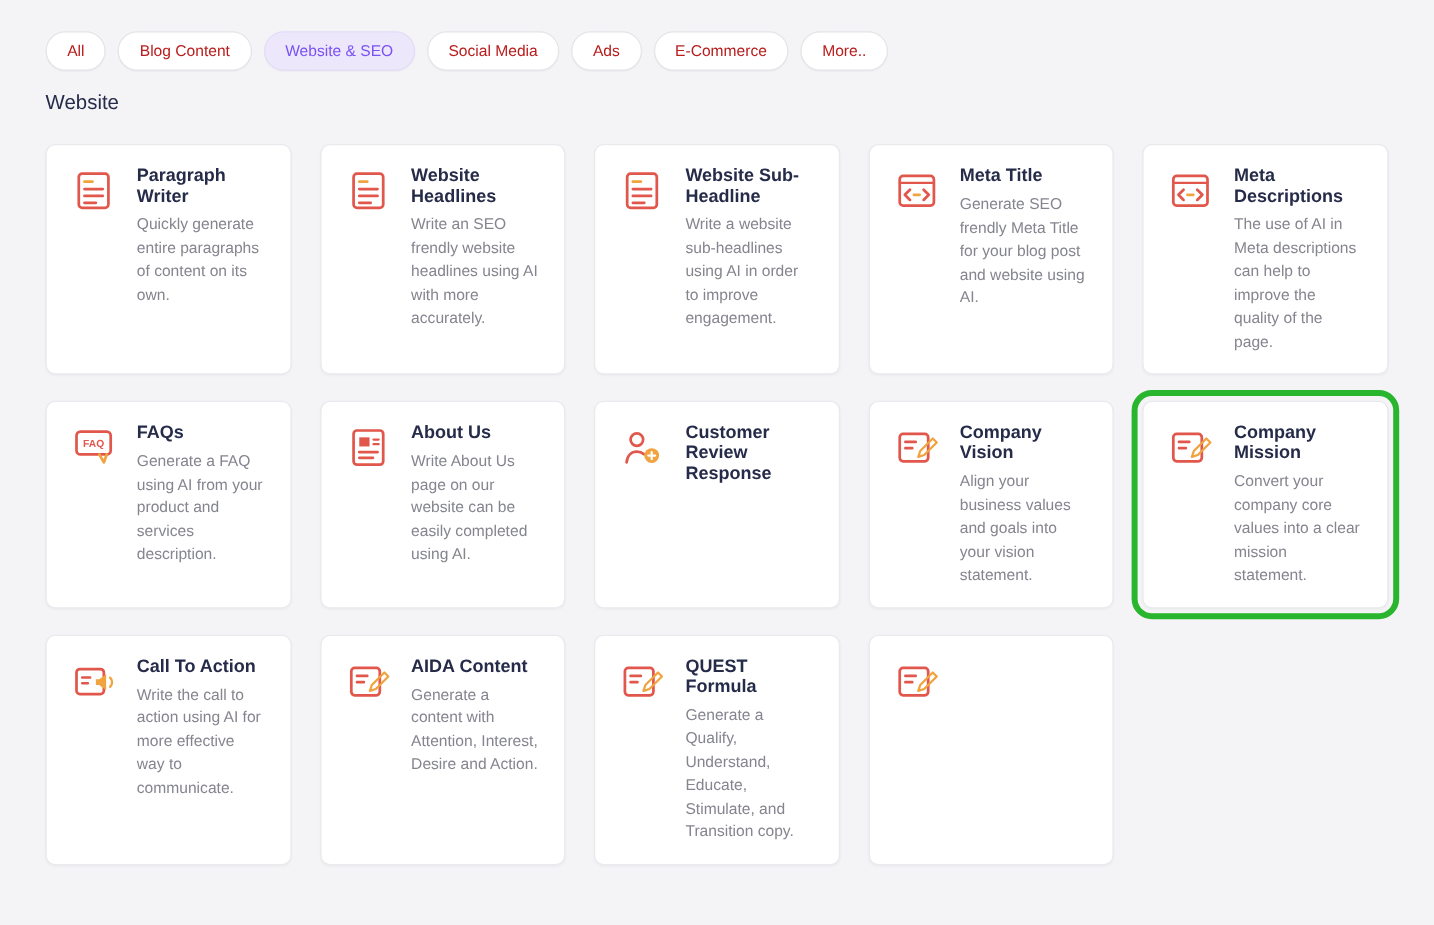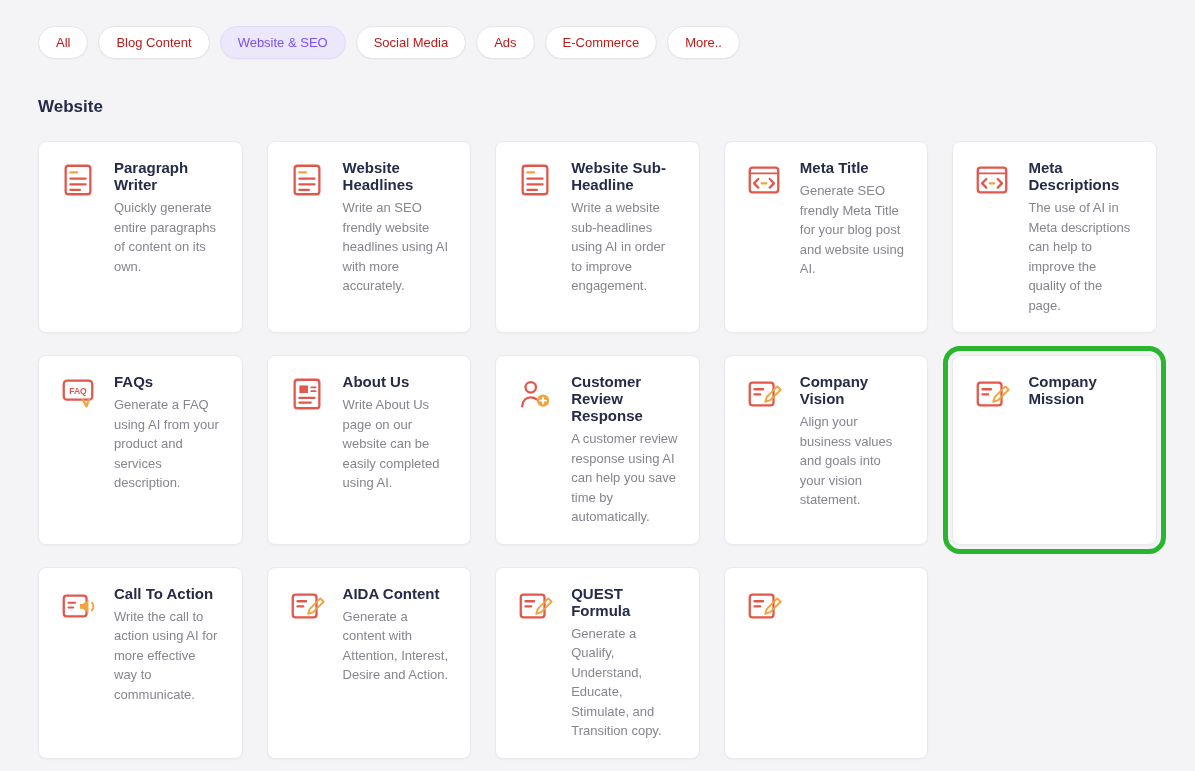--- a/index.html
+++ b/index.html
@@ -14,21 +14,21 @@
   .pill {
     background: #fff; border: 1px solid #e4e4e8; border-radius: 17px;
     padding: 9px 17px; font-size: 13px; color: #b91c1c; cursor: pointer;
     font-family: inherit; line-height: 1; white-space: nowrap;
     box-shadow: 0 1px 1px rgba(0,0,0,0.03);
   }
   .pill.active {
     background: var(--accent-purple-bg); color: var(--accent-purple);
     border-color: #e2dcf7;
   }
-  .section-title { font-size: 17px; font-weight: 700; color: var(--title-color); margin: 38px 0 0; }
+  .section-title { font-size: 17px; font-weight: 400; color: var(--title-color); margin: 17px 0 0; }
   .grid { margin-top: 24px; display: grid; grid-template-columns: repeat(5, 1fr); gap: 22px 24px; }
   .card {
     background: #fff; border: 1px solid #e9e9ee; border-radius: 8px;
     padding: 17px 20px; display: flex; gap: 15px; min-height: 104px;
     align-items: flex-start; cursor: pointer;
     box-shadow: 0 1px 2px rgba(0,0,0,0.03);
   }
   .card.highlighted { outline: 5px solid var(--highlight-green); outline-offset: 4px; }
   .icon { width: 40px; height: 40px; flex: 0 0 40px; margin-top: 2px; text-align: right; }
   .icon svg { display: block; }
@@ -150,21 +150,20 @@
         <div class="icon">
           <svg viewBox="0 0 40 40" width="38" height="38" fill="none" stroke-linecap="round" stroke-linejoin="round">
     <circle cx="15.5" cy="13" r="5.5" stroke="#e2574c" stroke-width="2.4"></circle>
     <path d="M6.5 33c.5-6.2 4.3-9.5 9-9.5 2.4 0 4.5.8 6.1 2.2" stroke="#e2574c" stroke-width="2.4"></path>
     <circle cx="28.5" cy="27" r="6.5" fill="#f0a33f"></circle>
     <path d="M28.5 24v6M25.5 27h6" stroke="#ffffff" stroke-width="2"></path>
           </svg>
         </div>
         <div class="text">
           <div class="card-title">Customer Review Response</div>
-          <div class="card-desc">A customer review response using AI can help you save time by automatically.</div>
         </div>
       </div>
       <div class="card">
         <div class="icon">
           <svg viewBox="0 0 40 40" width="38" height="38" fill="none" stroke-linecap="round" stroke-linejoin="round">
     <rect x="5" y="8" width="25" height="24" rx="3" stroke="#e2574c" stroke-width="2.4"></rect>
     <path d="M10 15h9M10 20.5h6" stroke="#e2574c" stroke-width="2.4"></path>
     <path d="M34 12L23 23l-1.7 5.2 5.2-1.7L37.5 15.5 34 12z" stroke="#f0a33f" stroke-width="2"></path>
           </svg>
         </div>
@@ -176,20 +175,21 @@
       <div class="card highlighted">
         <div class="icon">
           <svg viewBox="0 0 40 40" width="38" height="38" fill="none" stroke-linecap="round" stroke-linejoin="round">
     <rect x="5" y="8" width="25" height="24" rx="3" stroke="#e2574c" stroke-width="2.4"></rect>
     <path d="M10 15h9M10 20.5h6" stroke="#e2574c" stroke-width="2.4"></path>
     <path d="M34 12L23 23l-1.7 5.2 5.2-1.7L37.5 15.5 34 12z" stroke="#f0a33f" stroke-width="2"></path>
           </svg>
         </div>
         <div class="text">
           <div class="card-title">Company Mission</div>
+          <div class="card-desc">Convert your company core values into a clear mission statement.</div>
         </div>
       </div>
       <div class="card">
         <div class="icon">
           <svg viewBox="0 0 40 40" width="38" height="38" fill="none" stroke-linecap="round" stroke-linejoin="round">
     <rect x="5" y="9" width="24" height="22" rx="3" stroke="#e2574c" stroke-width="2.4"></rect>
     <path d="M10 16.5h7M10 21.5h5" stroke="#e2574c" stroke-width="2.2"></path>
     <path d="M31 13.5l-6 4.5h-3v5h3l6 4.5z" fill="#f0a33f"></path>
     <path d="M34.5 16.5c2.3 2.2 2.3 5.9 0 8.1" stroke="#f0a33f" stroke-width="2"></path>
           </svg>

